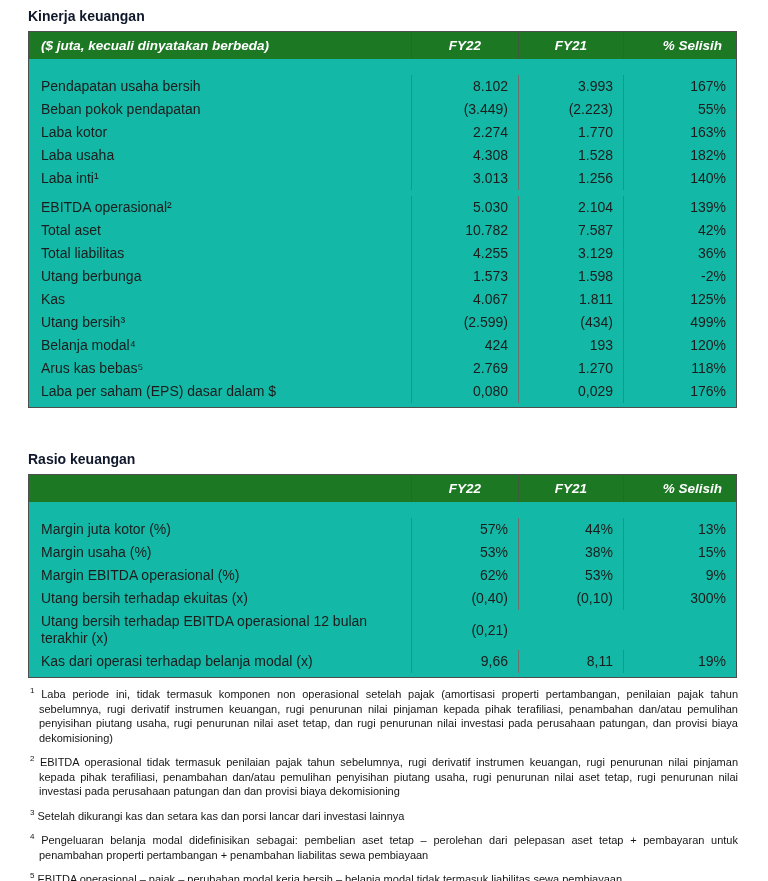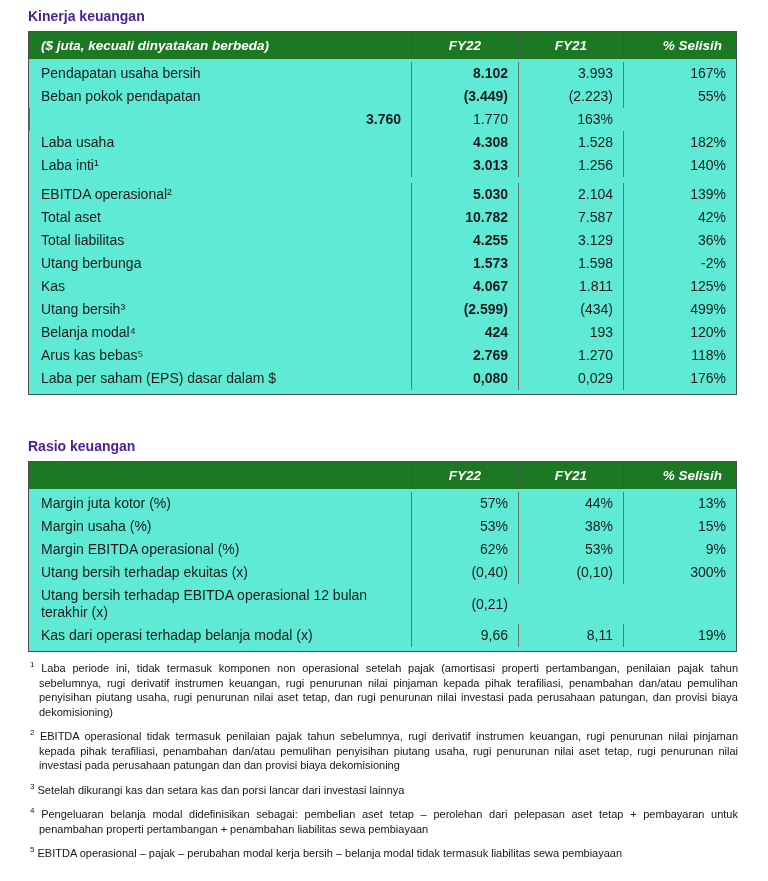--- a/index.html
+++ b/index.html
@@ -6,47 +6,47 @@
   html,body { margin:0; padding:0; background:#ffffff; }
   body {
     width:768px; height:881px;
     font-family:"Liberation Sans", sans-serif;
     color:#1c1c1c;
     -webkit-font-smoothing:antialiased;
   }
   .page { width:768px; height:881px; padding:6px 30px 10px 28px; }
 
   .section-title {
-    font-size:14px; font-weight:bold; color:#4c1d95;
+    font-size:14px; font-weight:bold; color:#0f172a;
     margin:2px 0 7px 0;
   }
 
   .tbl {
     width:709px;
     border:1.5px solid #4e4e4e;
-    background:#5eead4;
+    background:#14b8a6;
   }
   .tr { display:grid; grid-template-columns:382px 107px 105px 1fr; }
   .td {
     font-size:14px; line-height:17px;
     padding:3px 10px;
   }
   .td.label { padding-left:12px; }
   .td.num { text-align:right; display:flex; align-items:center; justify-content:flex-end; }
   .col2, .col3, .col4 { border-left:1px solid #6f6f6f; }
 
   .thead { background:#1c7822; color:#ffffff; }
   .thead .td { padding-top:5px; padding-bottom:5px; font-weight:bold; font-size:13.5px; }
   .thead .td.label { font-style:italic; }
   .thead .td.ch { text-align:center; display:block; }
   .thead .td.ch-right { text-align:right; display:block; padding-right:14px; }
   .thead .col2, .thead .col3, .thead .col4 { border-left-color:#3c5a3c;font-style:italic; }
 
-  .tbody { padding:3px 0 4px 0; }
-  .t1 .td.num.fy22 { font-weight:bold;text-align:right; }
+  .tbody { padding:3px 0 4px 0;margin-top:13px; }
+  .t1 .td.num.fy22 { font-weight:normal;text-align:right; }
   .gap-top { margin-top:6px; }
 
   .gap-after-t1 { height:41px; }
 
   .footnotes { margin-top:9px; padding-left:2px; }
   .footnote {
     font-size:11px; line-height:14.5px; color:#161616;
     text-align:justify;
     margin:0 0 10px 0;
     padding-left:9px; text-indent:-9px;
@@ -74,21 +74,22 @@
         <div class="td num col3">3.993</div>
         <div class="td num col4">167%</div>
       </div>
       <div class="tr">
         <div class="td label col1">Beban pokok pendapatan</div>
         <div class="td num fy22 col2">(3.449)</div>
         <div class="td num col3">(2.223)</div>
         <div class="td num col4">55%</div>
       </div>
       <div class="tr">
-        <div class="td num fy22 col2">3.760</div>
+        <div class="td label col1">Laba kotor</div>
+        <div class="td num fy22 col2">2.274</div>
         <div class="td num col3">1.770</div>
         <div class="td num col4">163%</div>
       </div>
       <div class="tr">
         <div class="td label col1">Laba usaha</div>
         <div class="td num fy22 col2">4.308</div>
         <div class="td num col3">1.528</div>
         <div class="td num col4">182%</div>
       </div>
       <div class="tr">

